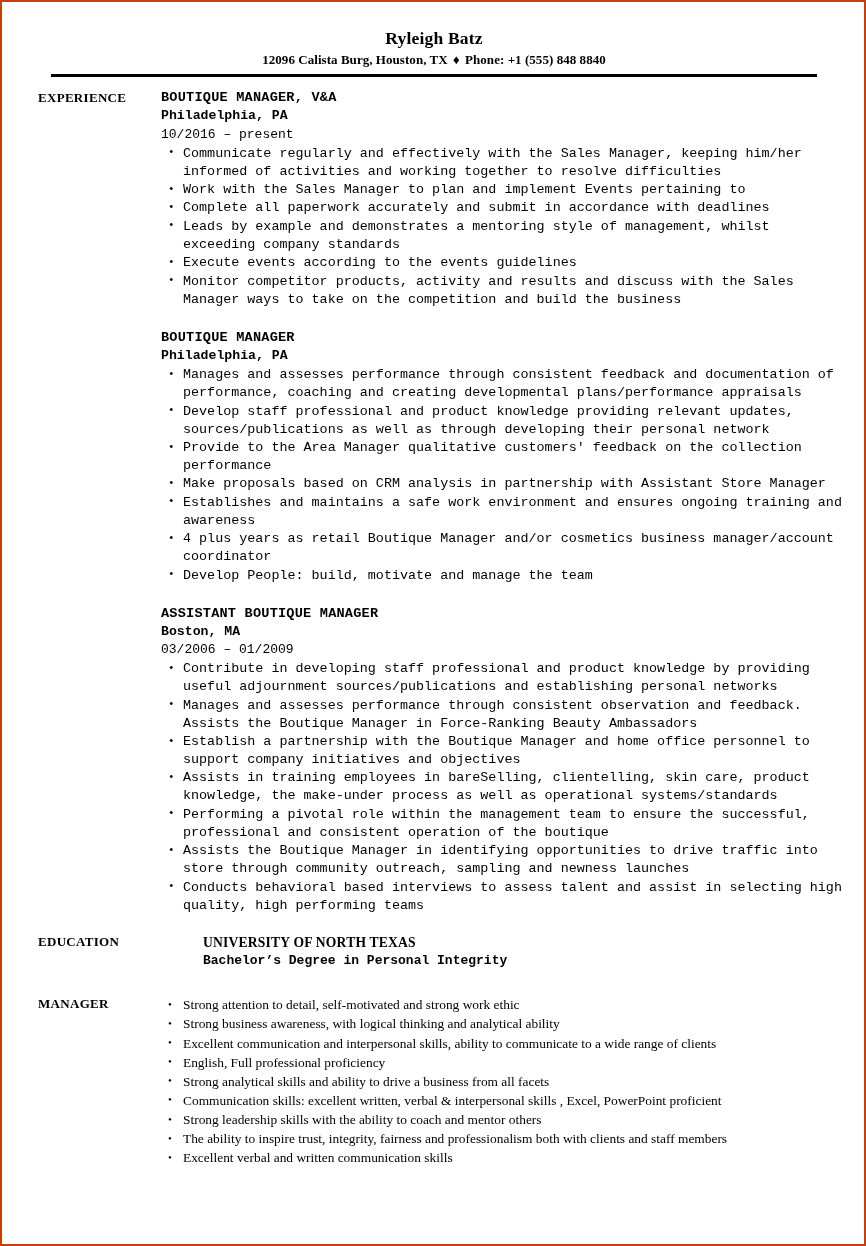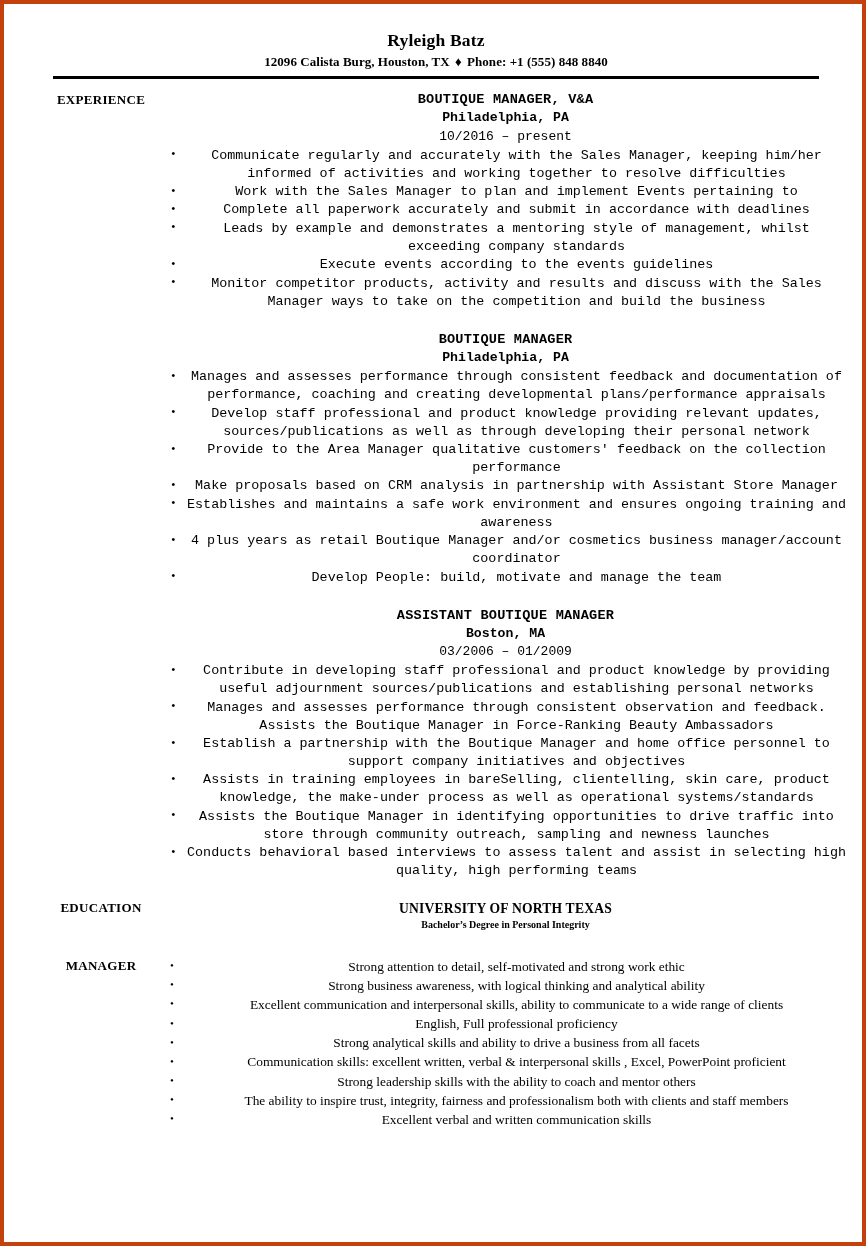--- a/index.html
+++ b/index.html
@@ -10,21 +10,21 @@
   body {
     font-family: "Liberation Serif", "DejaVu Serif", serif;
     color: #000000;
   }
   .page {
     position: relative;
     width: 866px;
     height: 1246px;
     box-sizing: border-box;
     background: #ffffff;
-    border: 4px solid #c2410c;
+    border: 2px solid #c2410c;
     overflow: hidden;
   }
   .page-inner {
     position: absolute;
     left: 0;
     top: 0;
     width: 864px;
     height: 1244px;
   }
 
@@ -54,21 +54,20 @@
     width: 766px;
     height: 3px;
     background: #000000;
   }
 
   
   .resume-body {
     margin-top: 12px;
     padding-left: 36px;
     padding-right: 20px;
-    text-align: center;
   }
   .section {
     display: flex;
     align-items: flex-start;
   }
   .section-label {
     width: 122px;
     flex: 0 0 122px;
     font-size: 13px;
     font-weight: bold;
@@ -126,27 +125,29 @@
     line-height: 1.55;
   }
 
   .edu-school {
     font-size: 13.6px;
     font-weight: bold;
     letter-spacing: 0.2px;
     line-height: 1.4;
   }
   .edu-degree {
-    font-size: 10px;
+    font-size: 13px;
     font-weight: bold;
     line-height: 1.4;
+    font-family: Liberation Mono, monospace;
   }
 
   .section-education {
     margin-top: 18px;
+    gap: 42px;
   }
   .section-skills {
     margin-top: 25px;
   }
   ul.skills-list > li {
     margin-bottom: 1.2px;
   }
 </style>
 </head>
 <body>
@@ -168,21 +169,21 @@
 
       <div class="section section-experience">
         <div class="section-label">EXPERIENCE</div>
         <div class="section-content">
 
           <div class="job">
             <div class="job-title">BOUTIQUE MANAGER, V&amp;A</div>
             <div class="job-location">Philadelphia, PA</div>
             <div class="job-dates">10/2016 – present</div>
             <ul class="bullets">
-              <li>Communicate regularly and accurately with the Sales Manager, keeping him/her informed of activities and working together to resolve difficulties</li>
+              <li>Communicate regularly and effectively with the Sales Manager, keeping him/her informed of activities and working together to resolve difficulties</li>
               <li>Work with the Sales Manager to plan and implement Events pertaining to</li>
               <li>Complete all paperwork accurately and submit in accordance with deadlines</li>
               <li>Leads by example and demonstrates a mentoring style of management, whilst exceeding company standards</li>
               <li>Execute events according to the events guidelines</li>
               <li>Monitor competitor products, activity and results and discuss with the Sales Manager ways to take on the competition and build the business</li>
             </ul>
           </div>
 
           <div class="job">
             <div class="job-title">BOUTIQUE MANAGER</div>
@@ -200,20 +201,21 @@
 
           <div class="job">
             <div class="job-title">ASSISTANT BOUTIQUE MANAGER</div>
             <div class="job-location">Boston, MA</div>
             <div class="job-dates">03/2006 – 01/2009</div>
             <ul class="bullets">
               <li>Contribute in developing staff professional and product knowledge by providing useful adjournment sources/publications and establishing personal networks</li>
               <li>Manages and assesses performance through consistent observation and feedback. Assists the Boutique Manager in Force-Ranking Beauty Ambassadors</li>
               <li>Establish a partnership with the Boutique Manager and home office personnel to support company initiatives and objectives</li>
               <li>Assists in training employees in bareSelling, clientelling, skin care, product knowledge, the make-under process as well as operational systems/standards</li>
+              <li>Performing a pivotal role within the management team to ensure the successful, professional and consistent operation of the boutique</li>
               <li>Assists the Boutique Manager in identifying opportunities to drive traffic into store through community outreach, sampling and newness launches</li>
               <li>Conducts behavioral based interviews to assess talent and assist in selecting high quality, high performing teams</li>
             </ul>
           </div>
 
         </div>
       </div>
 
       <div class="section section-education">
         <div class="section-label">EDUCATION</div>

